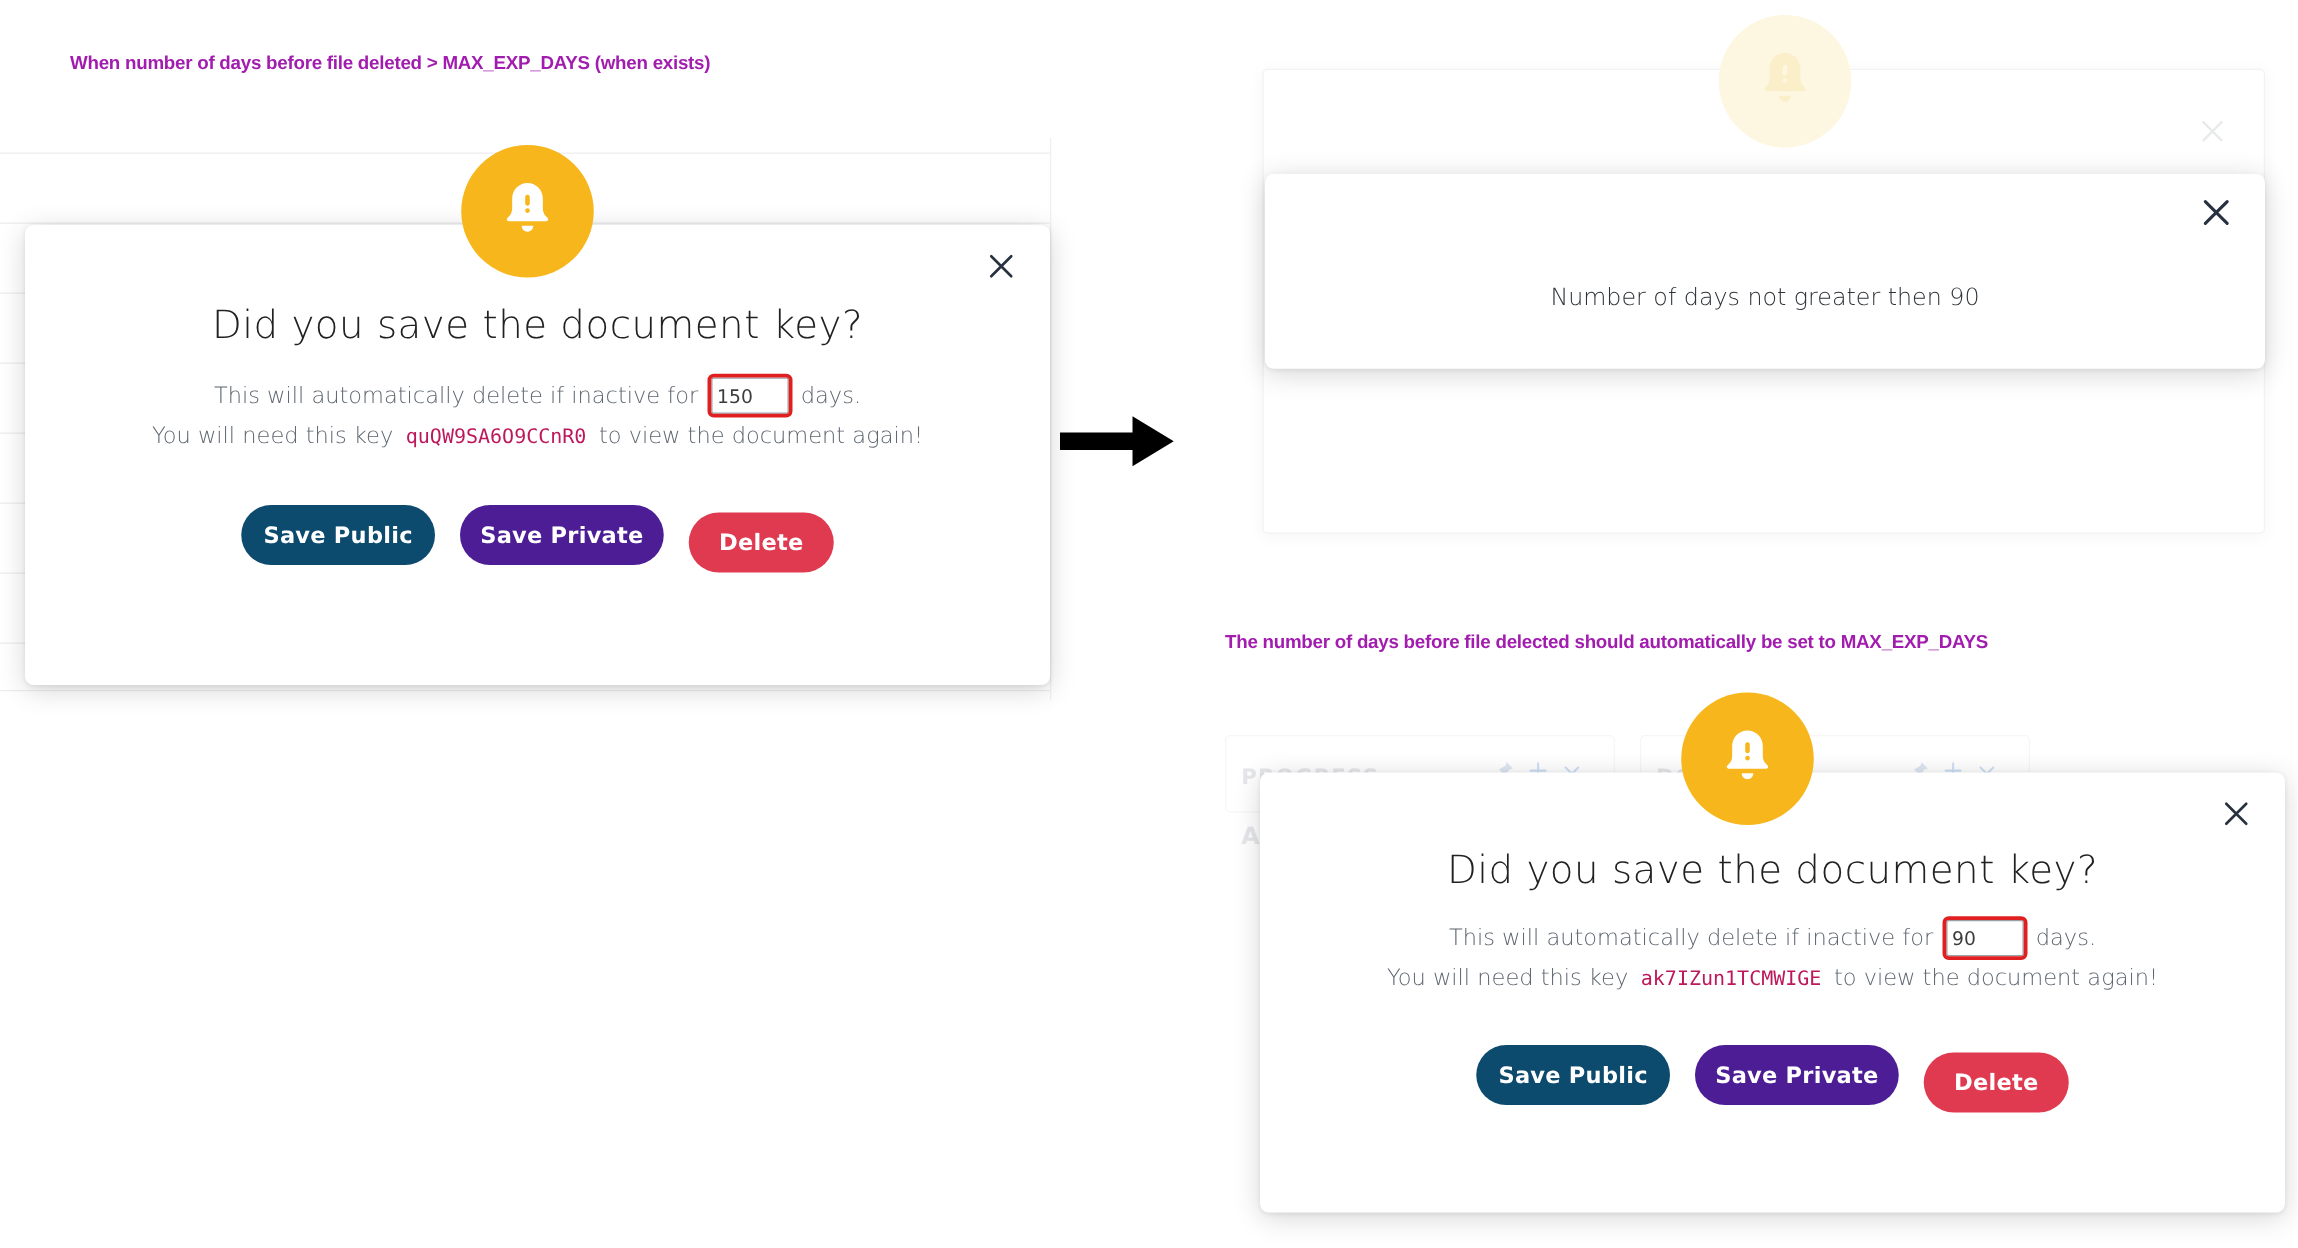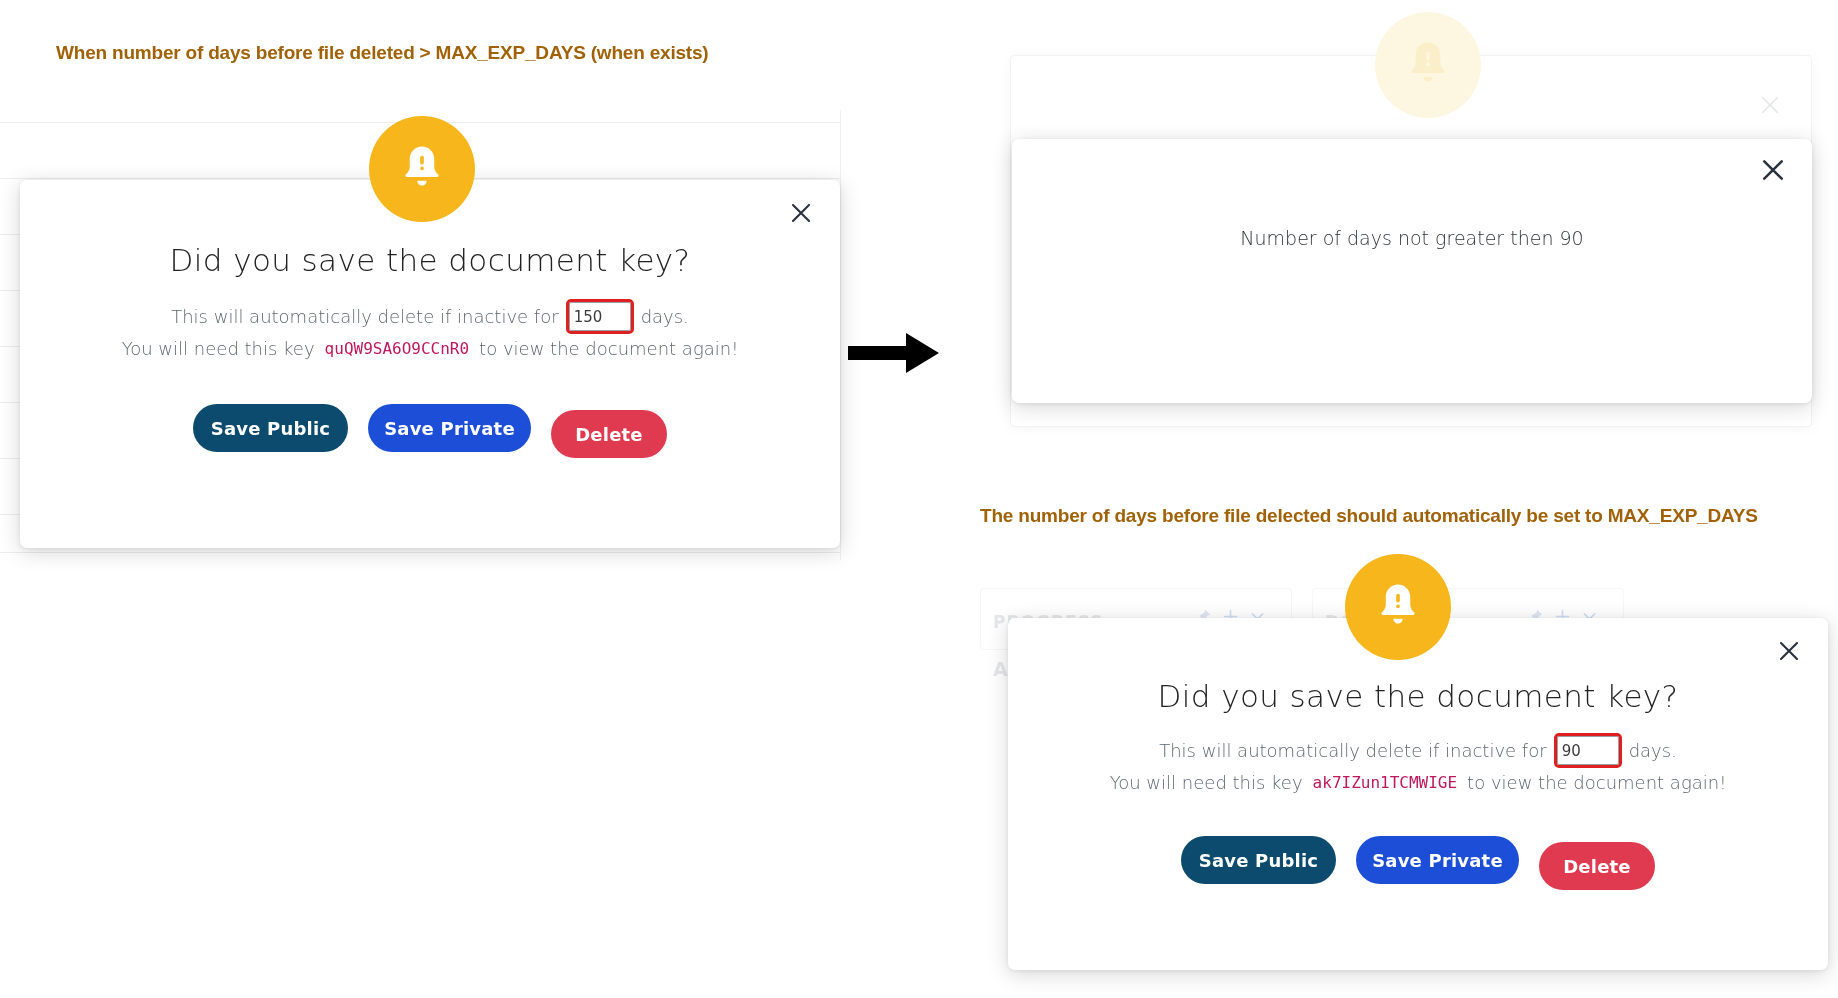--- a/index.html
+++ b/index.html
@@ -13,22 +13,22 @@
     font-family: "Liberation Sans", sans-serif;
     -webkit-font-smoothing: antialiased;
   }
   .stage { position: absolute; inset: 0; }
 
   
   .caption {
     position: absolute;
     font-family: "Liberation Sans", sans-serif;
     font-weight: bold;
-    color: #a16207;
-    font-size: 19px;
+    color: #a21caf;
+    font-size: 15px;
     letter-spacing: -0.2px;
     white-space: nowrap;
   }
   #caption-left  { left: 56px;  top: 42px; }
   #caption-right { left: 980px; top: 505px; }
   .bg-line {
     position: absolute;
     height: 1px;
     background: #ededed;
   }
@@ -111,21 +111,21 @@
     border: none;
     border-radius: 40px;
     color: #ffffff;
     font-family: "DejaVu Sans", sans-serif;
     font-weight: bold;
     cursor: pointer;
     white-space: nowrap;
     letter-spacing: 0.2px;
   }
   .btn-public  { background: #0c4a6e; }
-  .btn-private { background: #1d4ed8; }
+  .btn-private { background: #4c1d95; }
   .btn-delete  { background: #e03a50; margin-top: 12px; }
 
   
   .msg-text {
     text-align: center;
     color: #2e3338;
     font-family: "DejaVu Sans", sans-serif;
     font-weight: 300;
   }
 
@@ -228,21 +228,21 @@
       <path fill="#fbefc9" d="M9.6 19.1h4.8c0 1.45-1.07 2.5-2.4 2.5s-2.4-1.05-2.4-2.5z"></path>
     </svg>
   </div>
 
   <div class="close-x faded" style="left:1755px; top:90px; width:30px; height:30px;">
     <svg width="20" height="20" viewBox="0 0 22 22" aria-hidden="true">
       <path d="M3 3 L19 19 M19 3 L3 19" stroke="currentColor" stroke-width="2" stroke-linecap="round"></path>
     </svg>
   </div>
 
-  <div class="dialog" id="dialog-message" style="left:1012px; top:139px; width:800px; height:264px;">
+  <div class="dialog" id="dialog-message" style="left:1012px; top:139px; width:800px; height:156px;">
     <div class="close-x" style="right:22px; top:14px; width:34px; height:34px;">
       <svg width="24" height="24" viewBox="0 0 22 22" aria-hidden="true">
         <path d="M3 3 L19 19 M19 3 L3 19" stroke="currentColor" stroke-width="2.3" stroke-linecap="round"></path>
       </svg>
     </div>
     <div class="msg-text" style="position:absolute; left:0; top:88px; width:100%; font-size:19px;">Number of days not greater then 90</div>
   </div>
 
   <div class="caption" id="caption-right">The number of days before file delected should automatically be set to MAX_EXP_DAYS</div>
 

